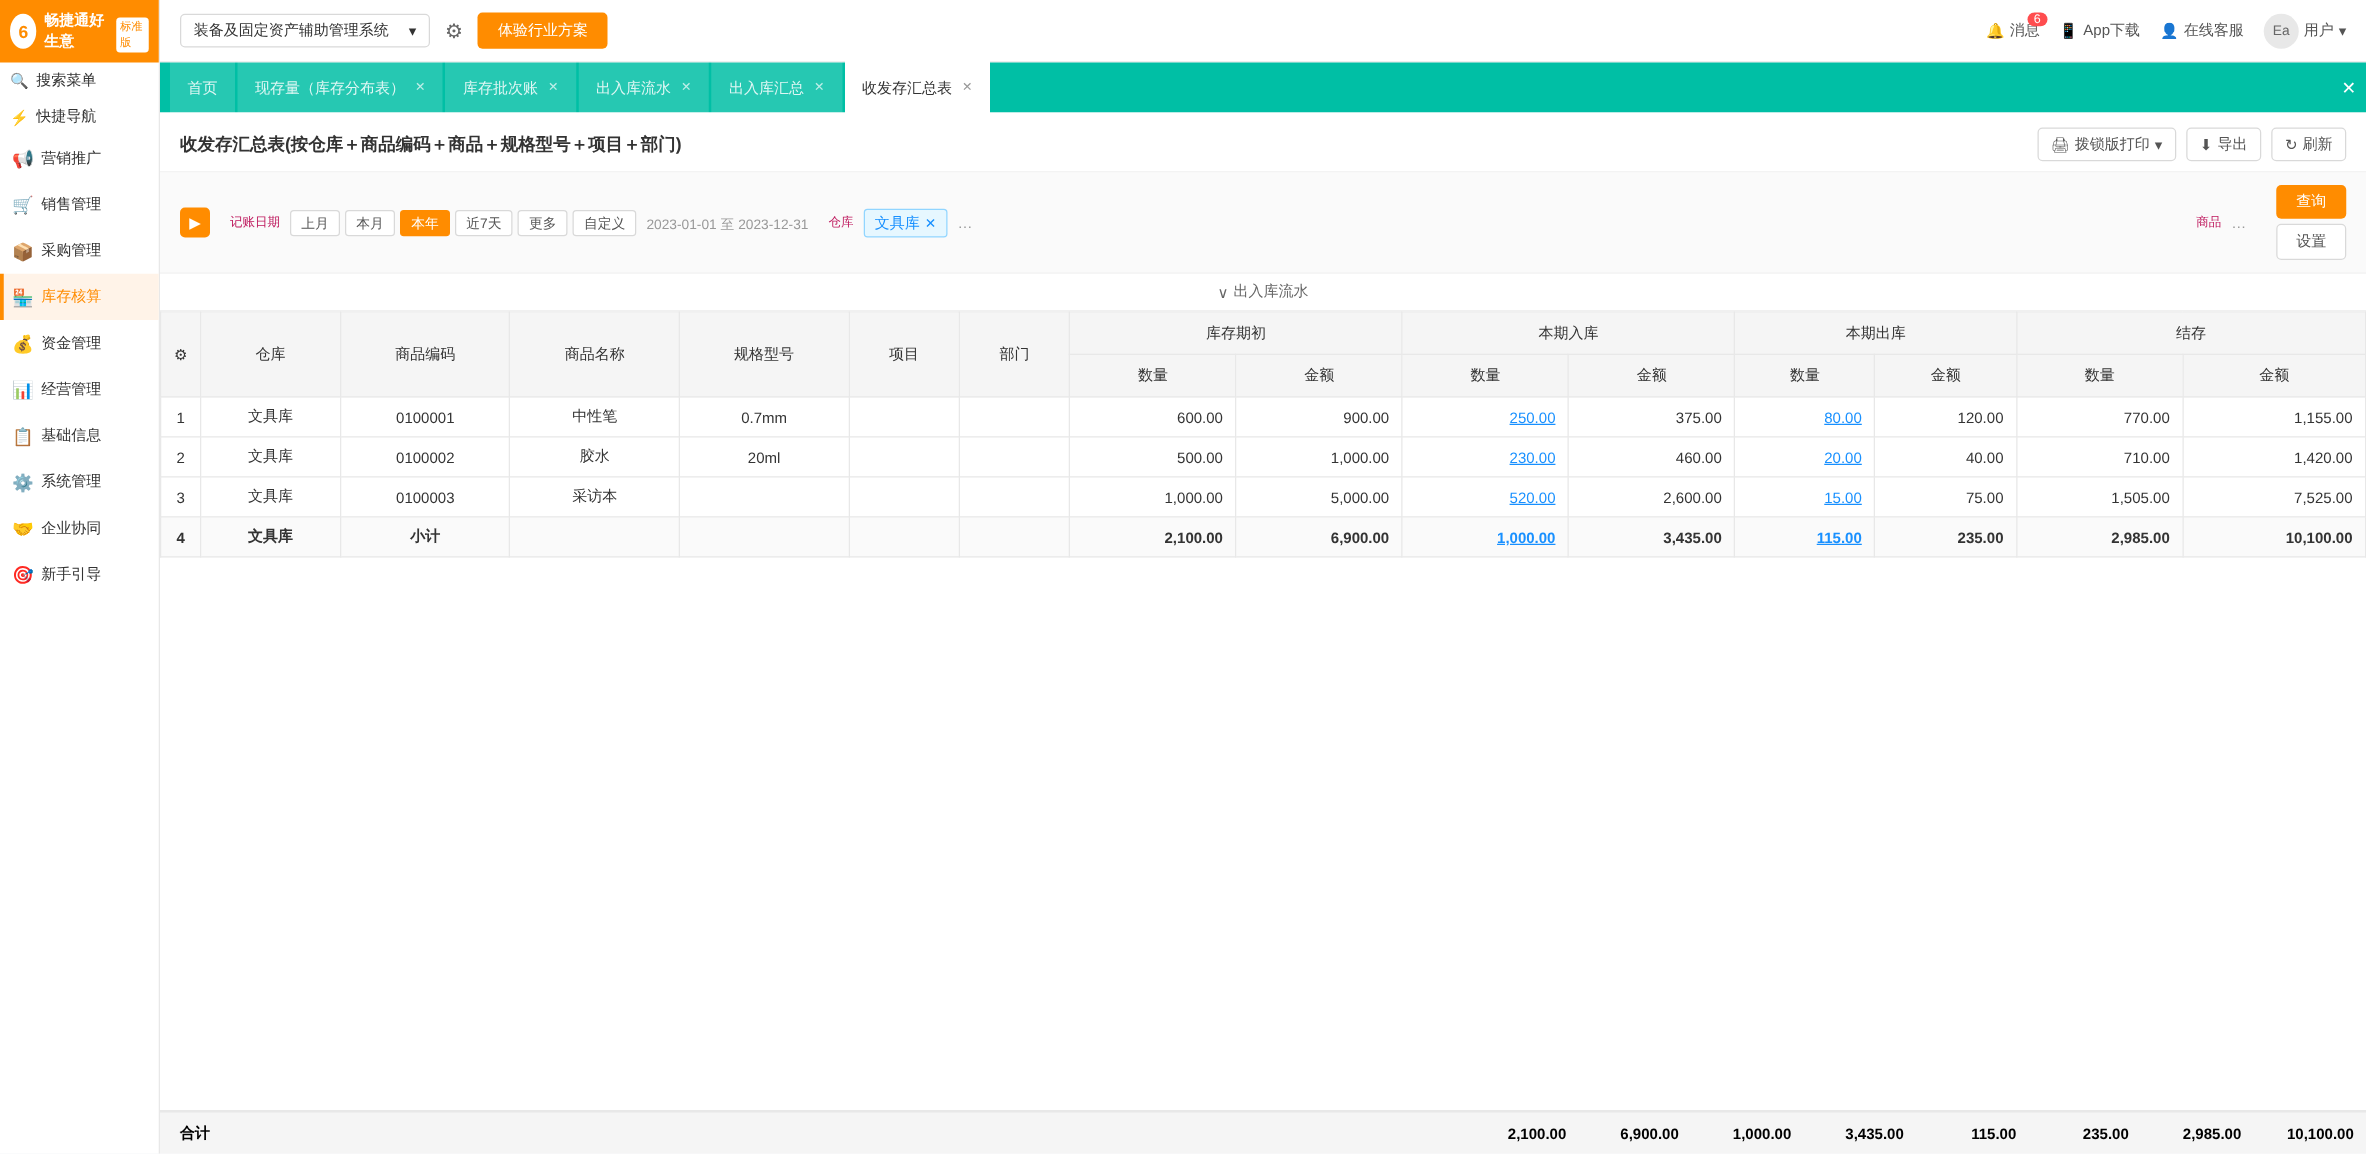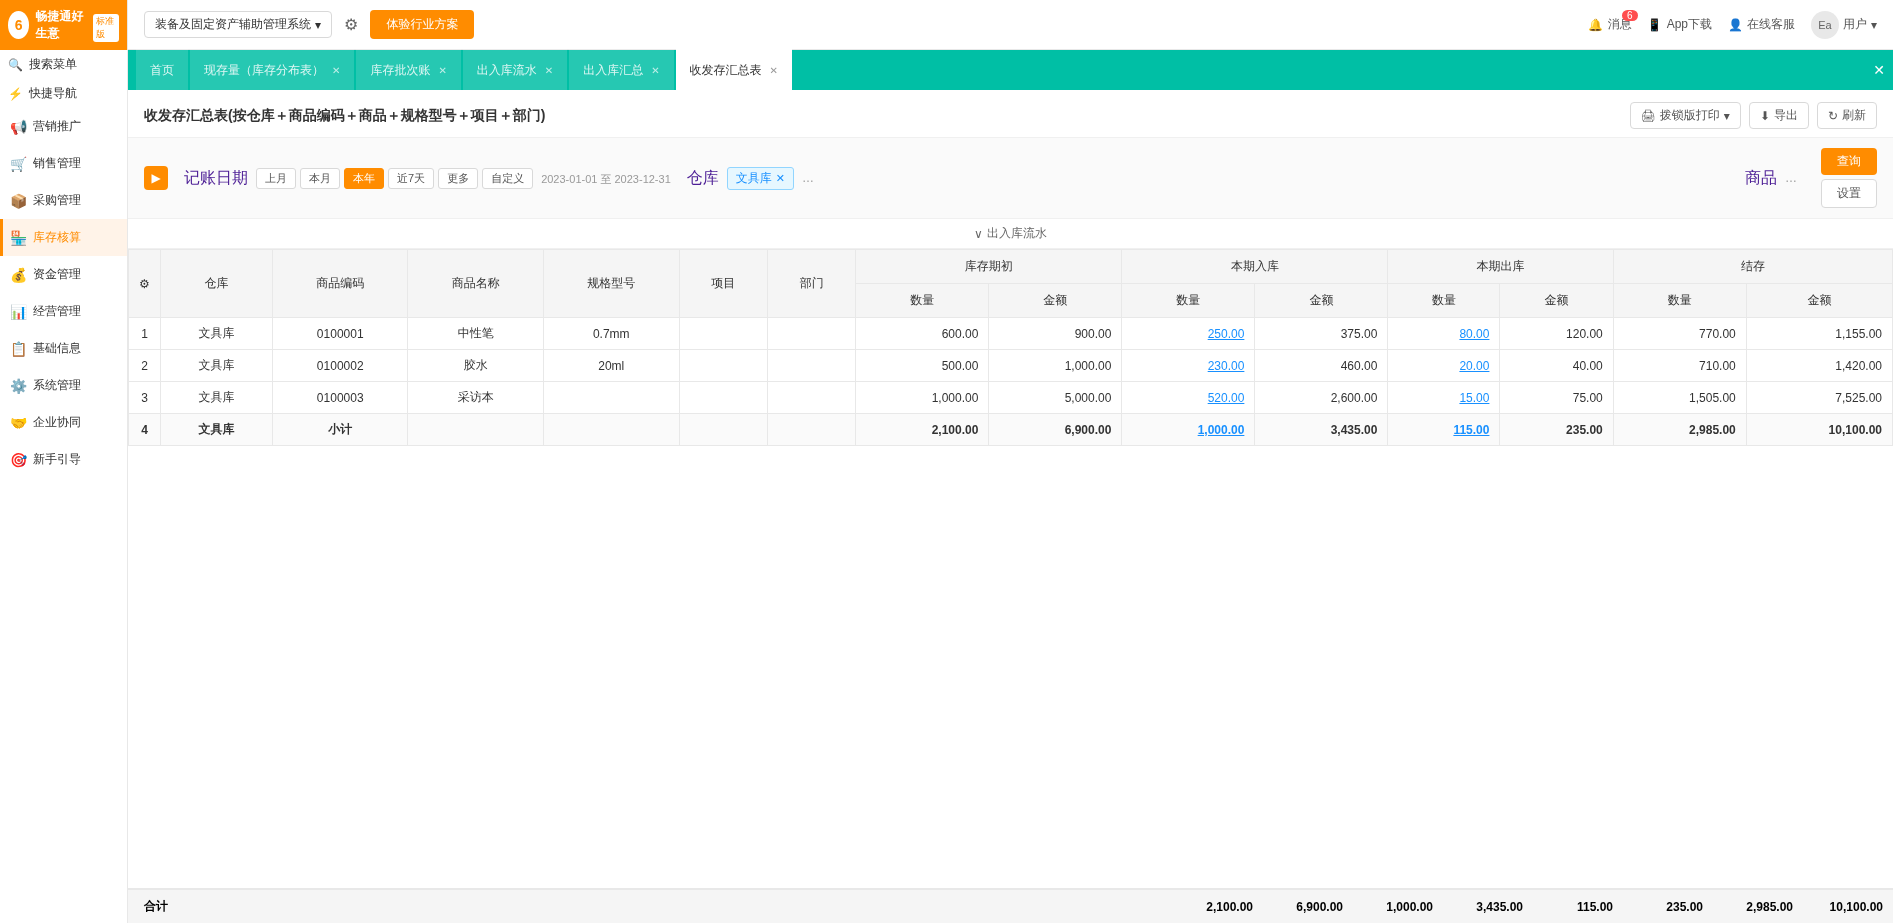--- a/index.html
+++ b/index.html
@@ -13,21 +13,21 @@
     .sidebar-search-item { display: flex; align-items: center; gap: 6px; padding: 6px 8px; cursor: pointer; border-radius: 4px; color: #333; font-size: 12px; }
     .sidebar-nav-item { display: flex; align-items: center; gap: 6px; padding: 10px 8px; cursor: pointer; color: #333; font-size: 12px; border-left: 3px solid transparent; }
     .sidebar-nav-item.active { background: #fff3e8; color: #ff8c00; border-left-color: #ff8c00; }
     .sidebar-nav-icon { width: 16px; height: 16px; display: flex; align-items: center; justify-content: center; font-size: 14px; flex-shrink: 0; }
 
     
     .main { flex: 1; display: flex; flex-direction: column; overflow: hidden; }
 
     
     .topbar { background: #fff; height: 50px; display: flex; align-items: center; padding: 0 16px; border-bottom: 1px solid #e8e8e8; gap: 12px; }
-    .topbar-sys-select { display: flex; align-items: center; gap: 4px; border: 1px solid #d9d9d9; border-radius: 4px; padding: 4px 10px; cursor: pointer; font-size: 12px; color: #333; }
+    .topbar-sys-select { display: flex; align-items: center; gap: 16px; border: 1px solid #d9d9d9; border-radius: 4px; padding: 4px 10px; cursor: pointer; font-size: 12px; color: #333; }
     .topbar-btn-trial { background: #ff8c00; color: #fff; border: none; border-radius: 4px; padding: 6px 16px; cursor: pointer; font-size: 12px; }
     .topbar-actions { display: flex; align-items: center; gap: 16px; color: #555; font-size: 12px; }
     .topbar-action-item { display: flex; align-items: center; gap: 4px; cursor: pointer; position: relative; }
     .notification-badge { background: #ff4d4f; color: #fff; border-radius: 10px; font-size: 10px; padding: 0 4px; position: absolute; top: -6px; right: -6px; min-width: 16px; text-align: center; }
     .user-avatar { width: 28px; height: 28px; background: #e8e8e8; border-radius: 50%; display: flex; align-items: center; justify-content: center; color: #666; font-size: 11px; }
 
     
     .tabbar { background: #00bfa5; display: flex; align-items: center; height: 40px; padding: 0 8px; gap: 2px; }
     .tab-item { display: flex; align-items: center; gap: 6px; padding: 6px 14px; border-radius: 4px 4px 0 0; cursor: pointer; font-size: 12px; color: rgba(255,255,255,0.85); background: rgba(255,255,255,0.15); height: 52px; }
     .tab-item.active { background: #fff; color: #333; }
@@ -41,21 +41,21 @@
     .page-title { font-size: 14px; font-weight: bold; color: #333; }
     .page-header-actions { display: flex; align-items: center; gap: 8px; }
     .btn-print { display: flex; align-items: center; gap: 4px; border: 1px solid #d9d9d9; border-radius: 4px; padding: 4px 10px; cursor: pointer; font-size: 12px; color: #555; background: #fff; }
     .btn-export { display: flex; align-items: center; gap: 4px; border: 1px solid #d9d9d9; border-radius: 4px; padding: 4px 10px; cursor: pointer; font-size: 12px; color: #555; background: #fff; }
     .btn-refresh { display: flex; align-items: center; gap: 4px; border: 1px solid #d9d9d9; border-radius: 4px; padding: 4px 10px; cursor: pointer; font-size: 12px; color: #555; background: #fff; }
 
     
     .filter-bar { padding: 10px 16px; background: #fafafa; border-bottom: 1px solid #f0f0f0; display: flex; align-items: center; gap: 16px; flex-wrap: wrap; }
     .filter-toggle-btn { width: 24px; height: 24px; background: #ff8c00; color: #fff; border-radius: 4px; display: flex; align-items: center; justify-content: center; cursor: pointer; font-size: 12px; flex-shrink: 0; }
     .filter-section { display: flex; align-items: center; gap: 8px; }
-    .filter-label { color: #4c1d95; font-size: 16px; white-space: nowrap; }
+    .filter-label { color: #be185d; font-size: 10px; white-space: nowrap; }
     .filter-date-btns { display: flex; gap: 4px; }
     .filter-date-btn { padding: 2px 8px; border: 1px solid #d9d9d9; border-radius: 3px; cursor: pointer; font-size: 11px; color: #555; background: #fff; }
     .filter-date-btn.active { background: #ff8c00; color: #fff; border-color: #ff8c00; }
     .filter-date-range { color: #999; font-size: 11px; margin-top: 2px; }
     .filter-tag { display: flex; align-items: center; gap: 4px; background: #e6f7ff; border: 1px solid #91d5ff; border-radius: 3px; padding: 2px 8px; font-size: 12px; color: #1890ff; }
     .filter-tag-close { cursor: pointer; color: #1890ff; font-size: 11px; }
     .filter-more { color: #999; font-size: 12px; cursor: pointer; }
     .filter-warehouse-section { display: flex; align-items: center; gap: 8px; }
     .filter-goods-section { display: flex; align-items: center; gap: 8px; margin-left: auto; }
     .btn-query { background: #ff8c00; color: #fff; border: none; border-radius: 4px; padding: 5px 16px; cursor: pointer; font-size: 12px; }

